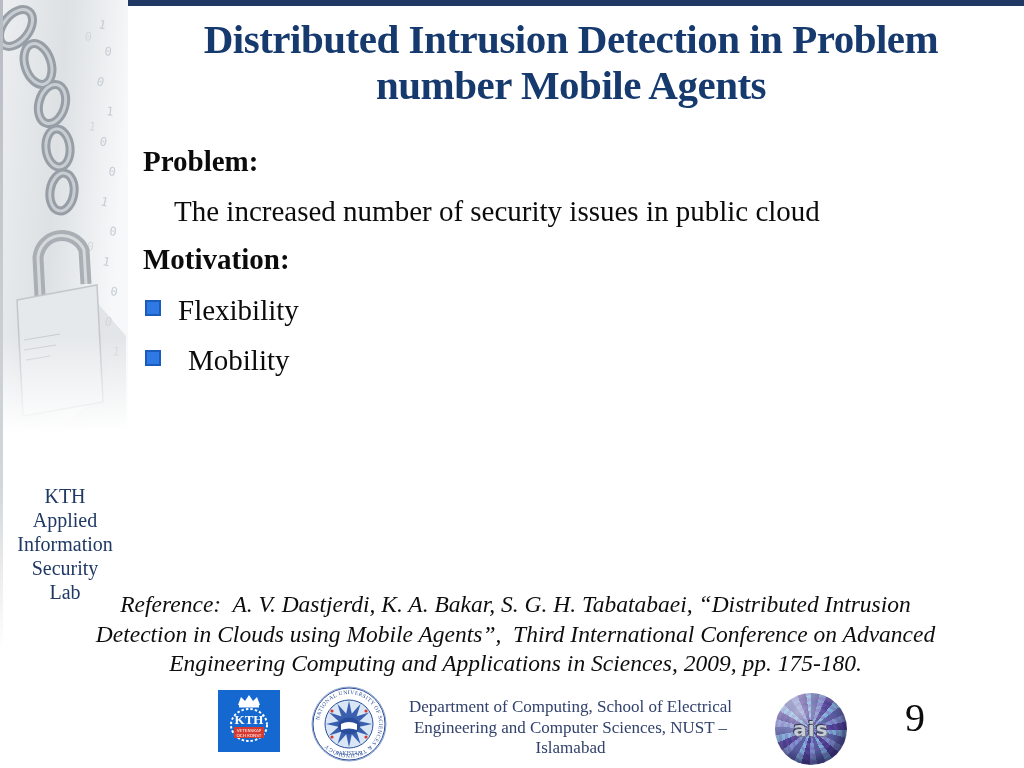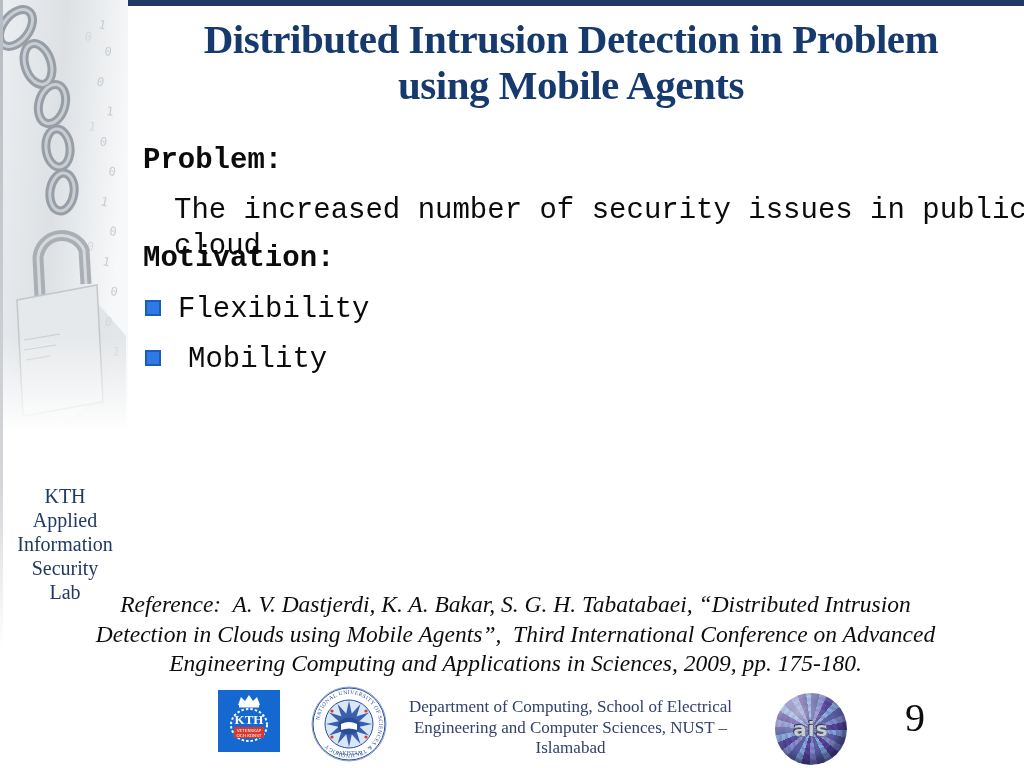--- a/index.html
+++ b/index.html
@@ -11,21 +11,21 @@
   
   .top-bar{position:absolute;left:128px;top:0;width:896px;height:6px;background:#1F3864;}
   
   .side-art{position:absolute;left:0;top:0;width:128px;height:432px;}
   .left-edge{position:absolute;left:0;top:0;width:3px;height:650px;
     background:linear-gradient(#b6bcc2,#d3d7da 75%,rgba(211,215,218,0));}
   
   .title{position:absolute;left:128px;top:16px;width:886px;text-align:center;
     color:#173A6E;font-weight:bold;font-size:41px;line-height:46px;letter-spacing:-0.5px;}
   
-  .row{position:absolute;left:143px;width:860px;font-size:29px;color:#0b0b0b;line-height:36px;font-family:Liberation Mono, monospace;}
+  .row{position:absolute;left:143px;width:860px;font-size:29px;color:#0b0b0b;line-height:36px;}
   .bold{font-weight:bold;}
   .indent{padding-left:31px;}
   .bullet-row{display:flex;align-items:flex-start;}
   .bullet-sq{width:16px;height:16px;margin:8px 17px 0 2px;flex:0 0 16px;
     background:#2E79E3;border:2px solid #1A5BBE;box-sizing:border-box;}
   .bullet-extra{padding-left:10px;}
   
   .lab-label{position:absolute;left:0;top:484px;width:130px;text-align:center;
     color:#1F3864;font-size:20px;line-height:24px;}
   
@@ -118,21 +118,21 @@
         <line x1="26" y1="360" x2="50" y2="356"></line>
       </g>
 
       <rect x="0" y="336" width="128" height="96" fill="url(#fade)"></rect>
     </svg>
   </div>
   <div class="left-edge"></div>
 
   <div class="title">
     <div>Distributed Intrusion Detection in Problem</div>
-    <div>using Mobile Agents</div>
+    <div>number Mobile Agents</div>
   </div>
 
   <div class="row bold" style="top:143px;">Problem:</div>
   <div class="row indent" style="top:193px;">The increased number of security issues in public cloud</div>
   <div class="row bold" style="top:241px;">Motivation:</div>
 
   <div class="row bullet-row" style="top:292px;">
     <span class="bullet-sq"></span>
     <span>Flexibility</span>
   </div>

